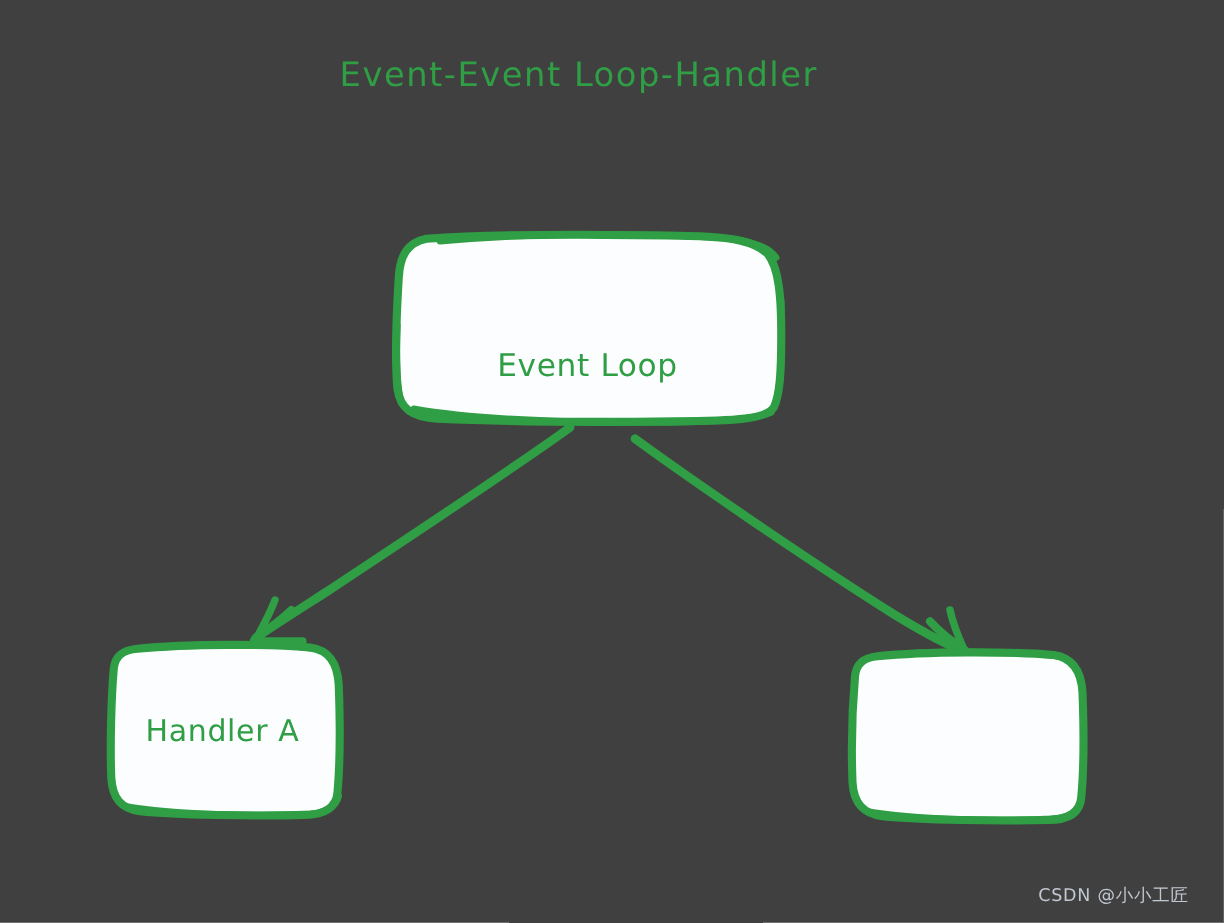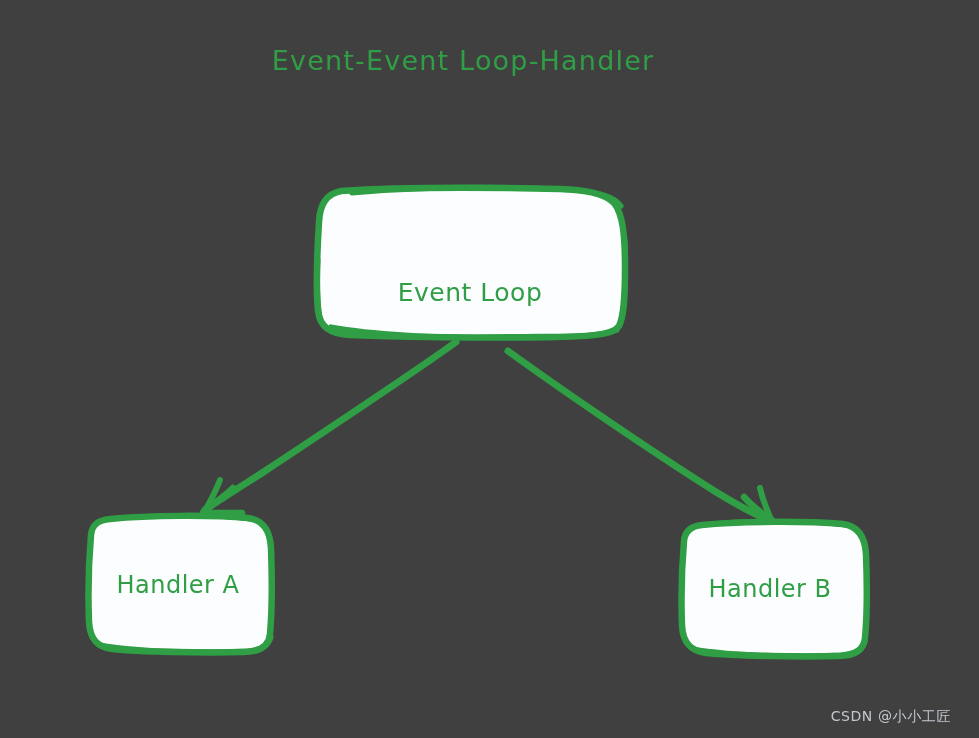--- a/index.html
+++ b/index.html
@@ -131,17 +131,16 @@
 
     </g>
   </svg>
 
   <div class="label" id="diagram-title">Event-Event Loop-Handler</div>
 
   <div class="label" id="event-loop-label">Event Loop</div>
 
   <div class="label" id="handler-a-label">Handler A</div>
 
-  <div class="label" id="handler-b-label">Handler B</div>
 
   <div id="watermark">CSDN @小小工匠</div>
 
 </div>
 
 </body></html>

